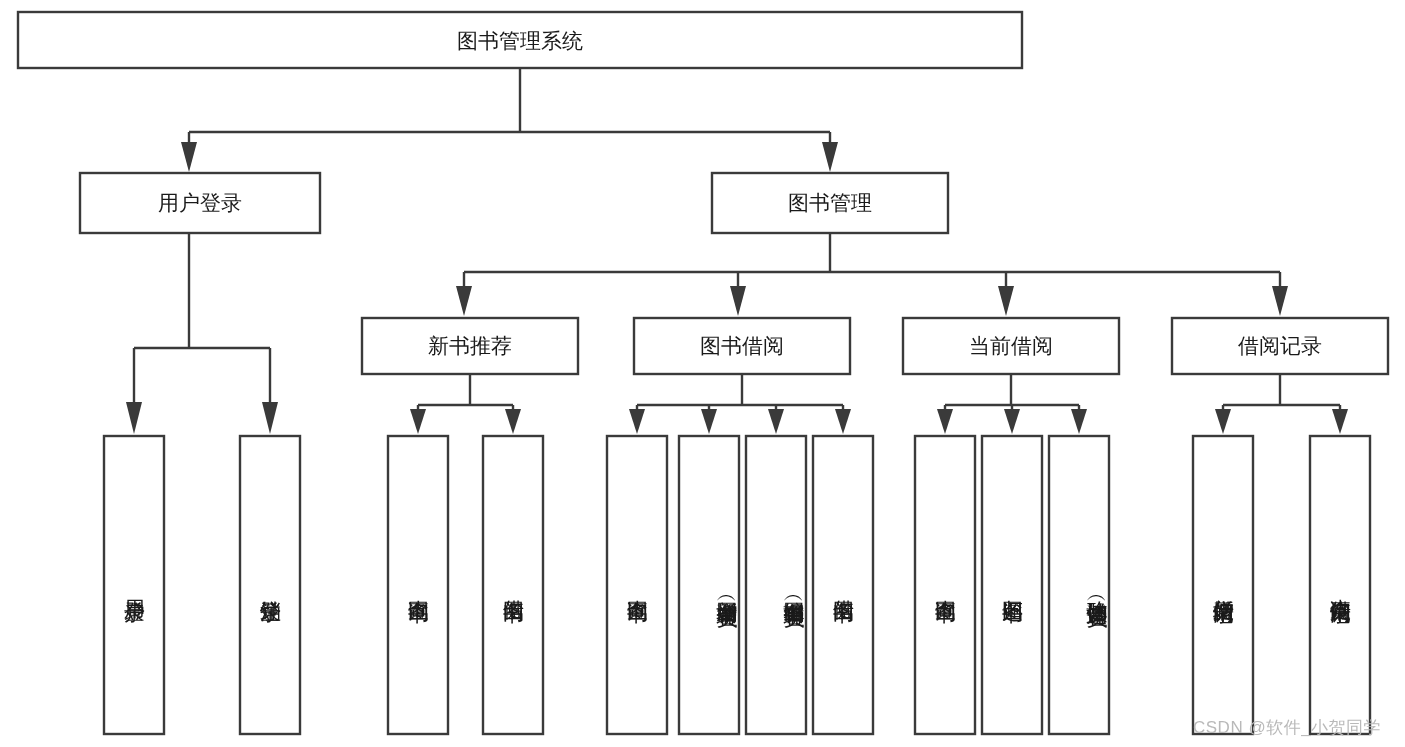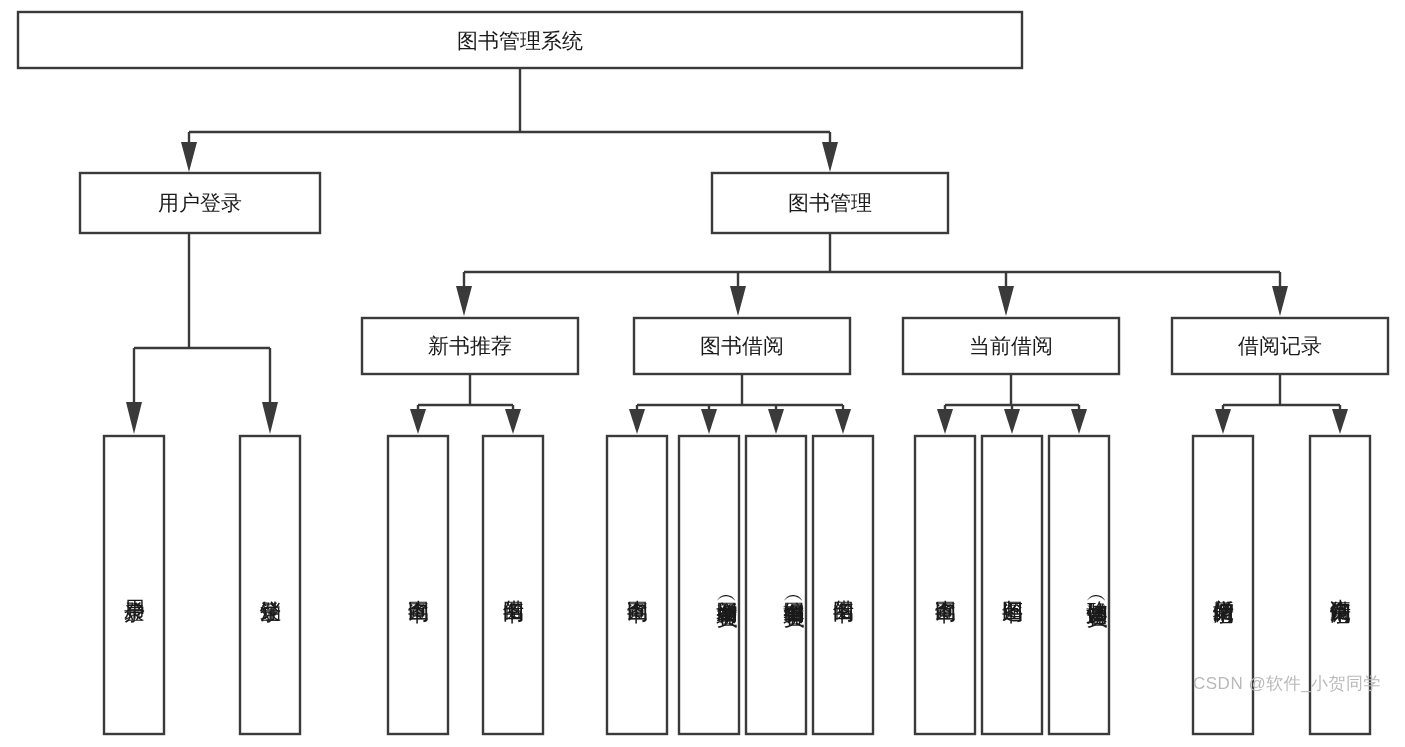--- a/index.html
+++ b/index.html
@@ -59,21 +59,21 @@
     font-size: 21px;
     line-height: 1.18;
     color: #1a1a1a;
     letter-spacing: 1px;
     white-space: nowrap;
     pointer-events: none;
   }
   .watermark {
     position: absolute;
     left: 1193px;
-    top: 672px;
+    top: 716px;
     font-family: "Liberation Sans", "DejaVu Sans", sans-serif;
     font-size: 17px;
     color: #b9b9b9;
     white-space: nowrap;
     letter-spacing: 0.5px;
   }
 </style>
 </head>
 <body>
 

